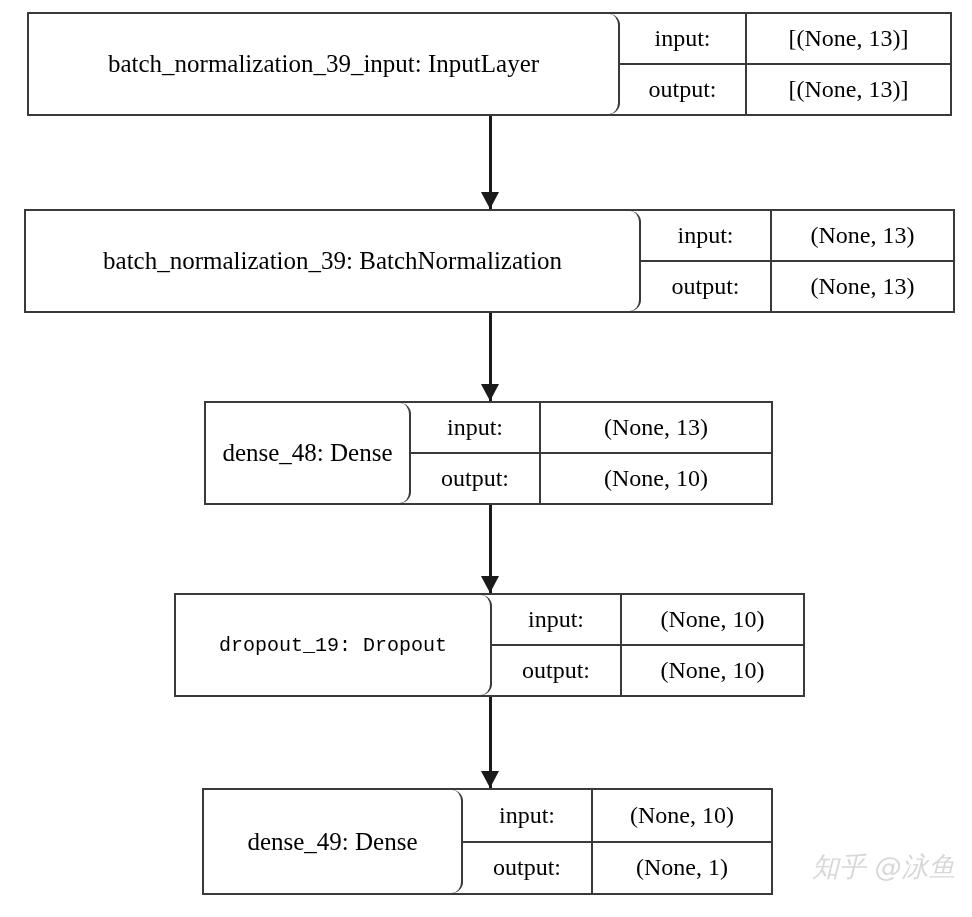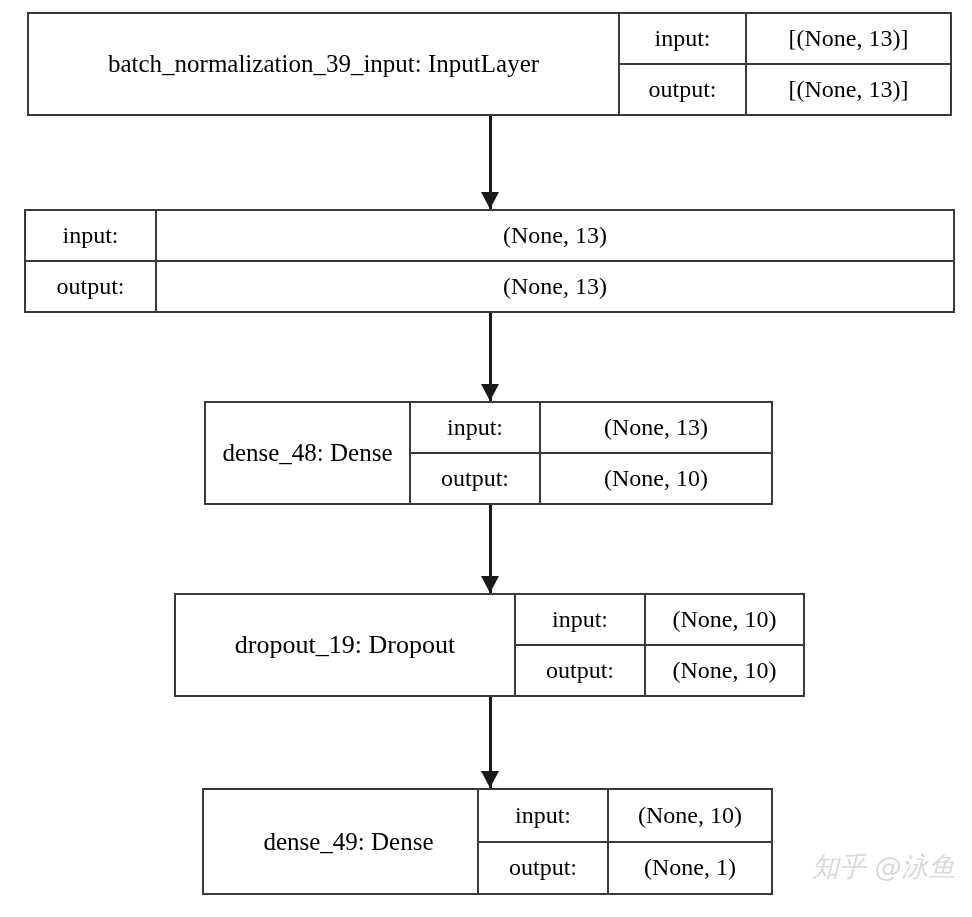--- a/index.html
+++ b/index.html
@@ -31,20 +31,21 @@
   }
   .node-name {
     display: flex;
     align-items: center;
     justify-content: center;
     box-sizing: border-box;
     padding: 0 4px;
     text-align: left;
     white-space: nowrap;
     border-right: 2px solid #3a3a3a;
+    border-radius: 11px;
   }
   .node-io {
     display: flex;
     flex-direction: column;
     flex: 1 1 auto;
     box-sizing: border-box;
   }
   .io-row {
     display: flex;
     flex-direction: row;
@@ -119,20 +120,21 @@
       </div>
     </div>
   </div>
 
   <div class="edge" style="left:489px; top:116px; width:3px; height:93px;">
     <div class="edge-line" style="height:93px;"></div>
     <div class="edge-head" style="top:76px;"></div>
   </div>
 
   <div class="node" style="left:24px; top:209px; width:931px; height:104px;">
+    <div class="node-name" style="width:615px; font-size:25px;">batch_normalization_39: BatchNormalization</div>
     <div class="node-io">
       <div class="io-row top">
         <div class="io-label" style="width:131px; font-size:24px;">input:</div>
         <div class="io-value" style="font-size:24px;">(None, 13)</div>
       </div>
       <div class="io-row">
         <div class="io-label" style="width:131px; font-size:24px;">output:</div>
         <div class="io-value" style="font-size:24px;">(None, 13)</div>
       </div>
     </div>
@@ -156,40 +158,40 @@
       </div>
     </div>
   </div>
 
   <div class="edge" style="left:489px; top:505px; width:3px; height:88px;">
     <div class="edge-line" style="height:88px;"></div>
     <div class="edge-head" style="top:71px;"></div>
   </div>
 
   <div class="node" style="left:174px; top:593px; width:631px; height:104px;">
-    <div class="node-name" style="width:340px; font-size:26px;">dropout_19: Dropout</div>
+    <div class="node-name" style="width:316px; font-size:20px;font-family:Liberation Mono, monospace;">dropout_19: Dropout</div>
     <div class="node-io">
       <div class="io-row top">
         <div class="io-label" style="width:130px; font-size:24px;">input:</div>
         <div class="io-value" style="font-size:24px;">(None, 10)</div>
       </div>
       <div class="io-row">
         <div class="io-label" style="width:130px; font-size:24px;">output:</div>
         <div class="io-value" style="font-size:24px;">(None, 10)</div>
       </div>
     </div>
   </div>
 
   <div class="edge" style="left:489px; top:697px; width:3px; height:91px;">
     <div class="edge-line" style="height:91px;"></div>
     <div class="edge-head" style="top:74px;"></div>
   </div>
 
   <div class="node" style="left:202px; top:788px; width:571px; height:107px;">
-    <div class="node-name" style="width:259px; font-size:25px;margin-left:16px;">dense_49: Dense</div>
+    <div class="node-name" style="width:259px; font-size:25px;">dense_49: Dense</div>
     <div class="node-io">
       <div class="io-row top">
         <div class="io-label" style="width:130px; font-size:24px;">input:</div>
         <div class="io-value" style="font-size:24px;">(None, 10)</div>
       </div>
       <div class="io-row">
         <div class="io-label" style="width:130px; font-size:24px;">output:</div>
         <div class="io-value" style="font-size:24px;border-radius:11px;">(None, 1)</div>
       </div>
     </div>

